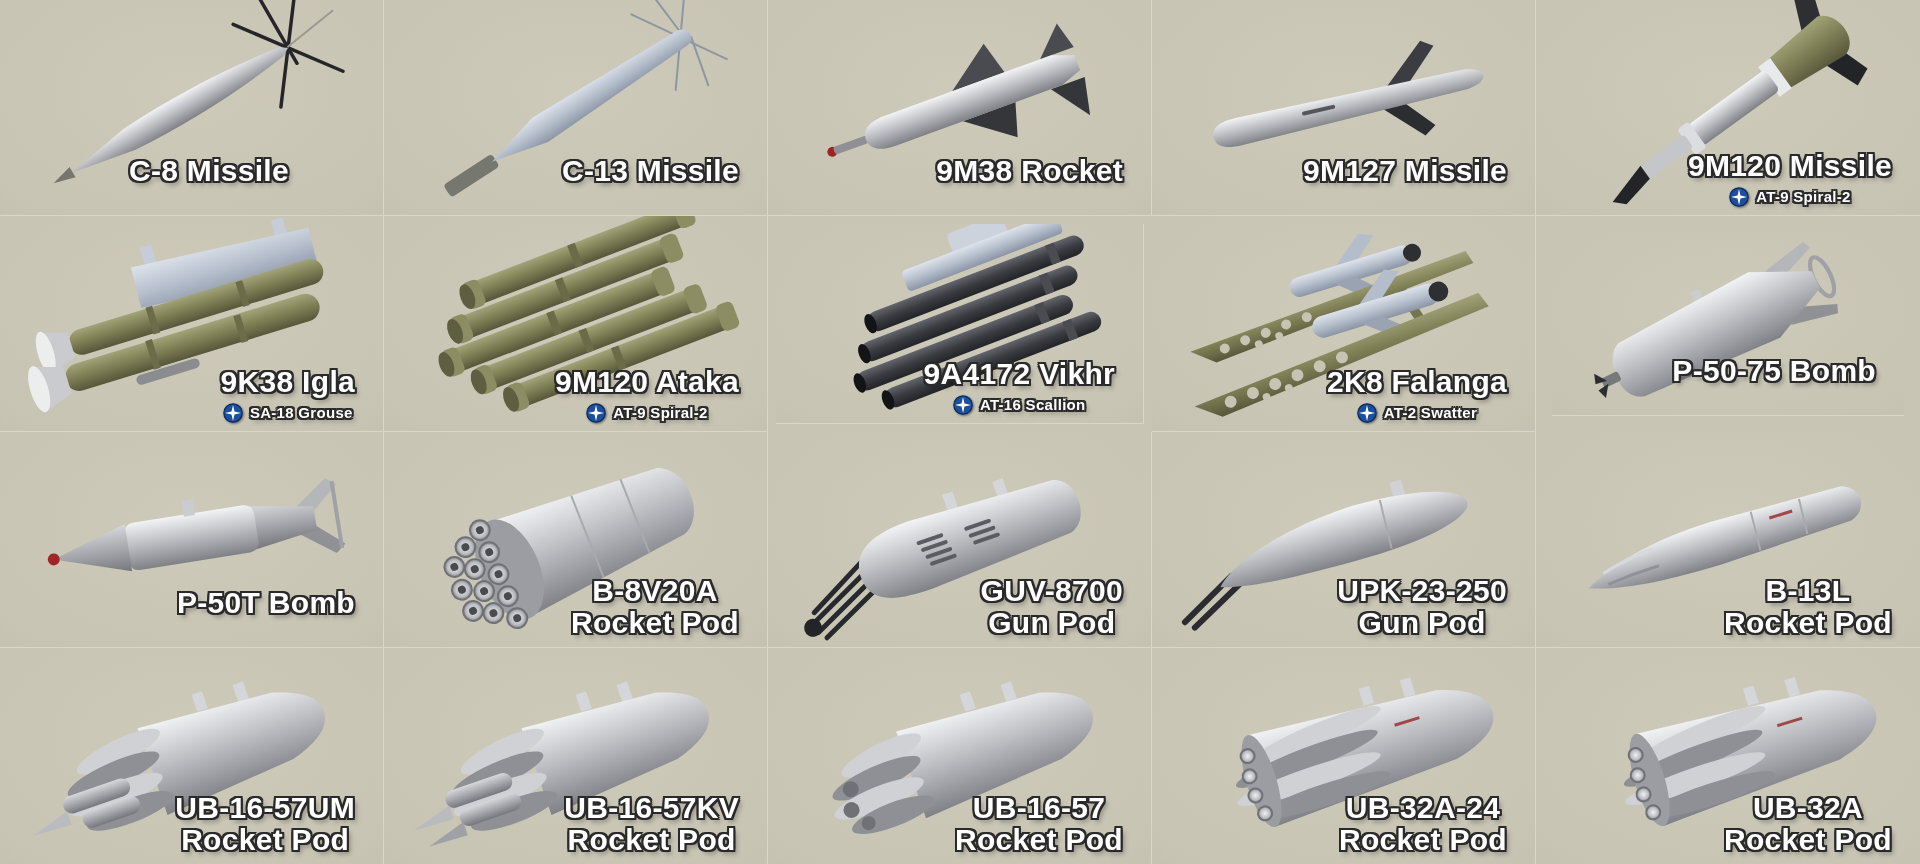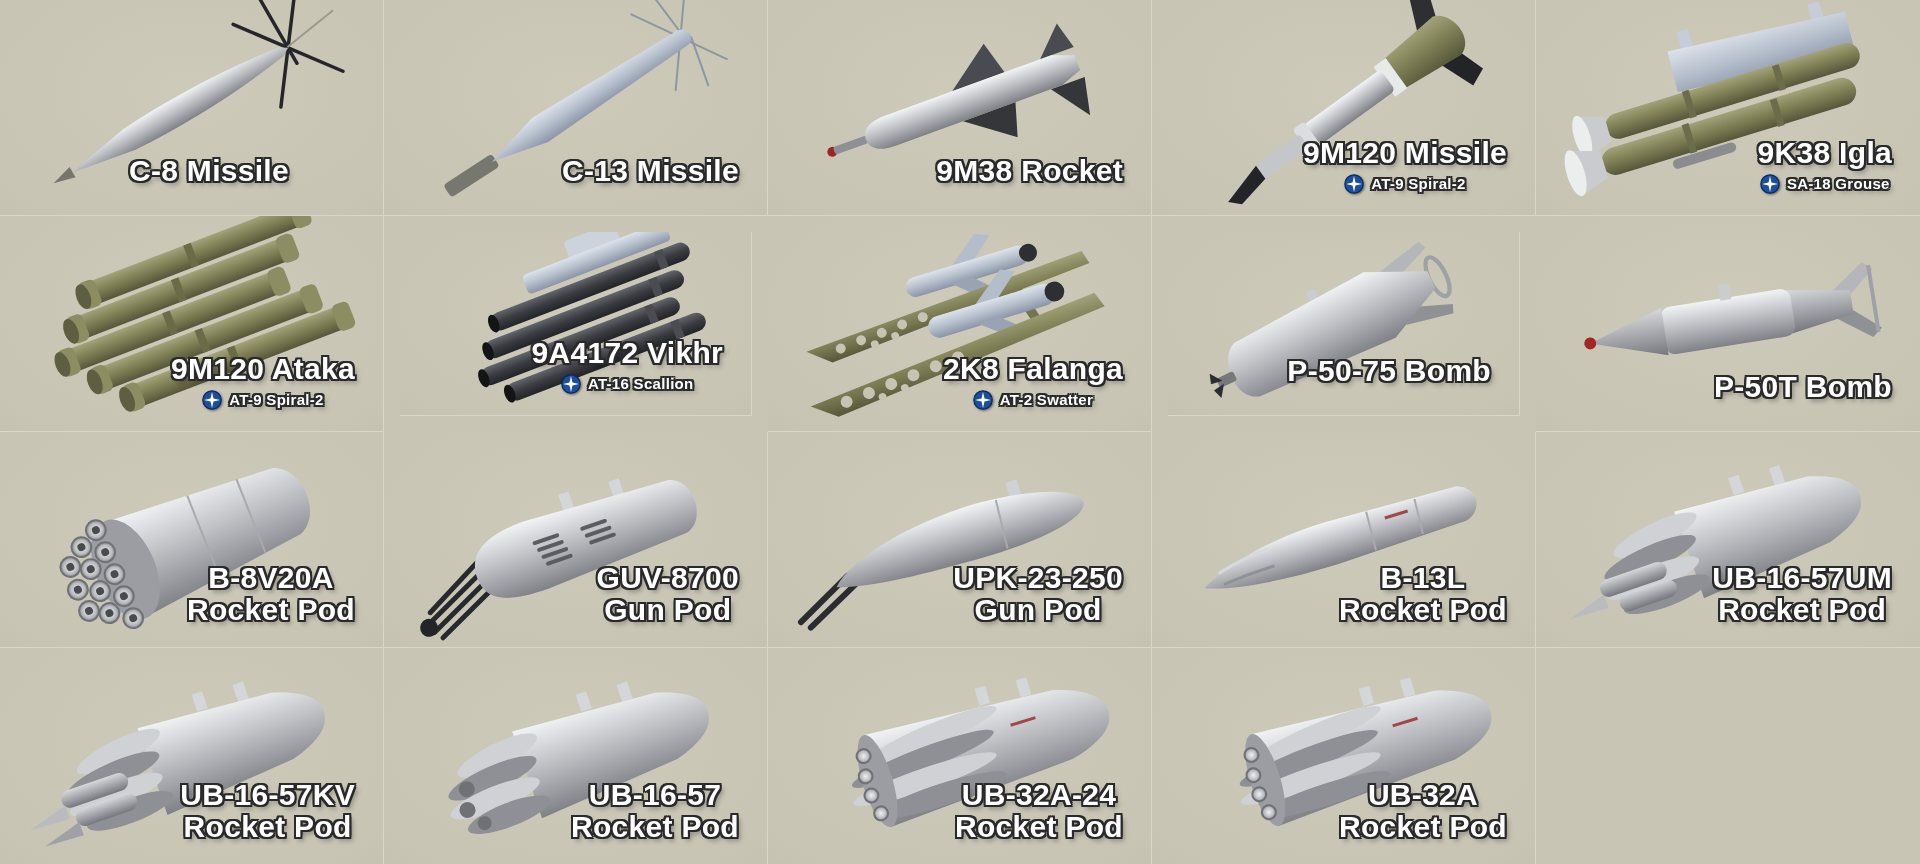--- a/index.html
+++ b/index.html
@@ -9,21 +9,21 @@
         background:radial-gradient(120% 130% at 50% 42%, #cdcaba 0%, #c7c4b4 55%, #b7b4a6 100%);
         border-right:1px solid #d9d7cb;border-bottom:1px solid #d9d7cb;}
   .cell:nth-child(5n){border-right:none;}
   .cell:nth-child(n+16){border-bottom:none;padding-left:45px;}
   .art{position:absolute;inset:0;width:100%;height:100%;}
   .label{position:absolute;right:28px;bottom:28px;text-align:center;color:#fff;font-weight:700;
          font-size:30px;line-height:1.06;letter-spacing:.3px;white-space:nowrap;
          text-shadow:-2px -2px 0 #2a2a2a,0 -2px 0 #2a2a2a,2px -2px 0 #2a2a2a,-2px 0 0 #2a2a2a,
                      2px 0 0 #2a2a2a,-2px 2px 0 #2a2a2a,0 2px 0 #2a2a2a,2px 2px 0 #2a2a2a,
                      3px 4px 5px rgba(0,0,0,.35);}
-  .label.two,.label.badged{bottom:21px;}
+  .label.two,.label.badged{bottom:8px;}
   .label.far{right:94px;}
   .nato{display:flex;align-items:center;justify-content:center;gap:7px;font-size:15px;margin-top:5px;}
   .nato svg{width:20px;height:20px;filter:drop-shadow(1px 1px 1px rgba(0,0,0,.5));}
 </style>
 </head>
 <body>
 
 <svg width="0" height="0" style="position:absolute" aria-hidden="true">
   <defs>
     <linearGradient id="gSteel" x1="0" x2="0" y1="0" y2="1">
@@ -106,20 +106,33 @@
         <circle cx="56" cy="106" r="5" fill="#9c2424"></circle>
         <rect x="58" y="102" width="36" height="8" rx="3" fill="#8e9095"></rect>
         <path d="M92 106 C92 94 104 90 118 90 L296 90 L318 98 L318 114 L296 122 L118 122 C104 122 92 118 92 106 Z" fill="url(#gSteel)"></path>
       </g>
     </svg>
     <figcaption class="label">
       <div>9M38 Rocket</div>
     </figcaption>
   </figure>
 
+  <figure class="cell" style="margin:0">
+    <svg class="art" viewBox="0 0 384 216">
+      <g transform="rotate(-13 192 108)">
+        <path d="M236 100 L282 60 L294 68 L258 102 Z" fill="#3c3d42"></path>
+        <path d="M226 114 L266 154 L278 146 L248 112 Z" fill="#2c2d31"></path>
+        <path d="M58 108 C58 97 70 94 84 94 L318 98 C332 100 336 104 336 108 C336 112 332 116 318 118 L84 122 C70 122 58 119 58 108 Z" fill="url(#gSteel)"></path>
+        <rect x="150" y="103" width="34" height="4" rx="2" fill="#55565b"></rect>
+      </g>
+    </svg>
+    <figcaption class="label">
+      <div>9M127 Missile</div>
+    </figcaption>
+  </figure>
 
   <figure class="cell" style="margin:0">
     <svg class="art" viewBox="0 0 384 216">
       <g transform="rotate(-36 196 106)">
         <path d="M296 88 L312 50 L330 58 L318 92 Z" fill="#2e2f33"></path>
         <path d="M296 128 L310 164 L328 156 L318 126 Z" fill="#232427"></path>
         <path d="M252 90 L318 84 C336 90 340 126 318 132 L252 126 Z" fill="url(#gOlive)"></path>
         <rect x="240" y="90" width="15" height="37" fill="#e8e9ea"></rect>
         <rect x="148" y="96" width="96" height="26" rx="5" fill="url(#gSteel)"></rect>
         <rect x="137" y="93" width="14" height="32" rx="4" fill="#dcdde0"></rect>
@@ -215,21 +228,21 @@
       <div class="nato">
         <svg viewBox="0 0 24 24">
           <circle cx="12" cy="12" r="11" fill="#1c4f9e" stroke="#0c2a5e" stroke-width="1.5"></circle>
           <path d="M12 2.5 L13.8 10.2 L21.5 12 L13.8 13.8 L12 21.5 L10.2 13.8 L2.5 12 L10.2 10.2 Z" fill="#fff"></path>
         </svg>
         <span>AT-9 Spiral-2</span>
       </div>
     </figcaption>
   </figure>
 
-  <figure class="cell" style="margin:16px">
+  <figure class="cell" style="margin:8px">
     <svg class="art" viewBox="0 0 384 216">
       <g transform="rotate(-21 192 100)">
         <rect x="210" y="12" width="64" height="26" rx="5" fill="#ccd3dc"></rect>
         <rect x="150" y="32" width="180" height="24" rx="5" fill="url(#gBlue)"></rect>
         <g>
           <rect x="96" y="62" width="250" height="22" rx="11" fill="url(#gDark)"></rect>
             <ellipse cx="99" cy="73" rx="6" ry="11" fill="#131416"></ellipse>
             <rect x="306" y="62" width="10" height="22" fill="#4a4c52"></rect>
           <rect x="78" y="90" width="250" height="22" rx="11" fill="url(#gDark)"></rect>
             <ellipse cx="81" cy="101" rx="6" ry="11" fill="#131416"></ellipse>

